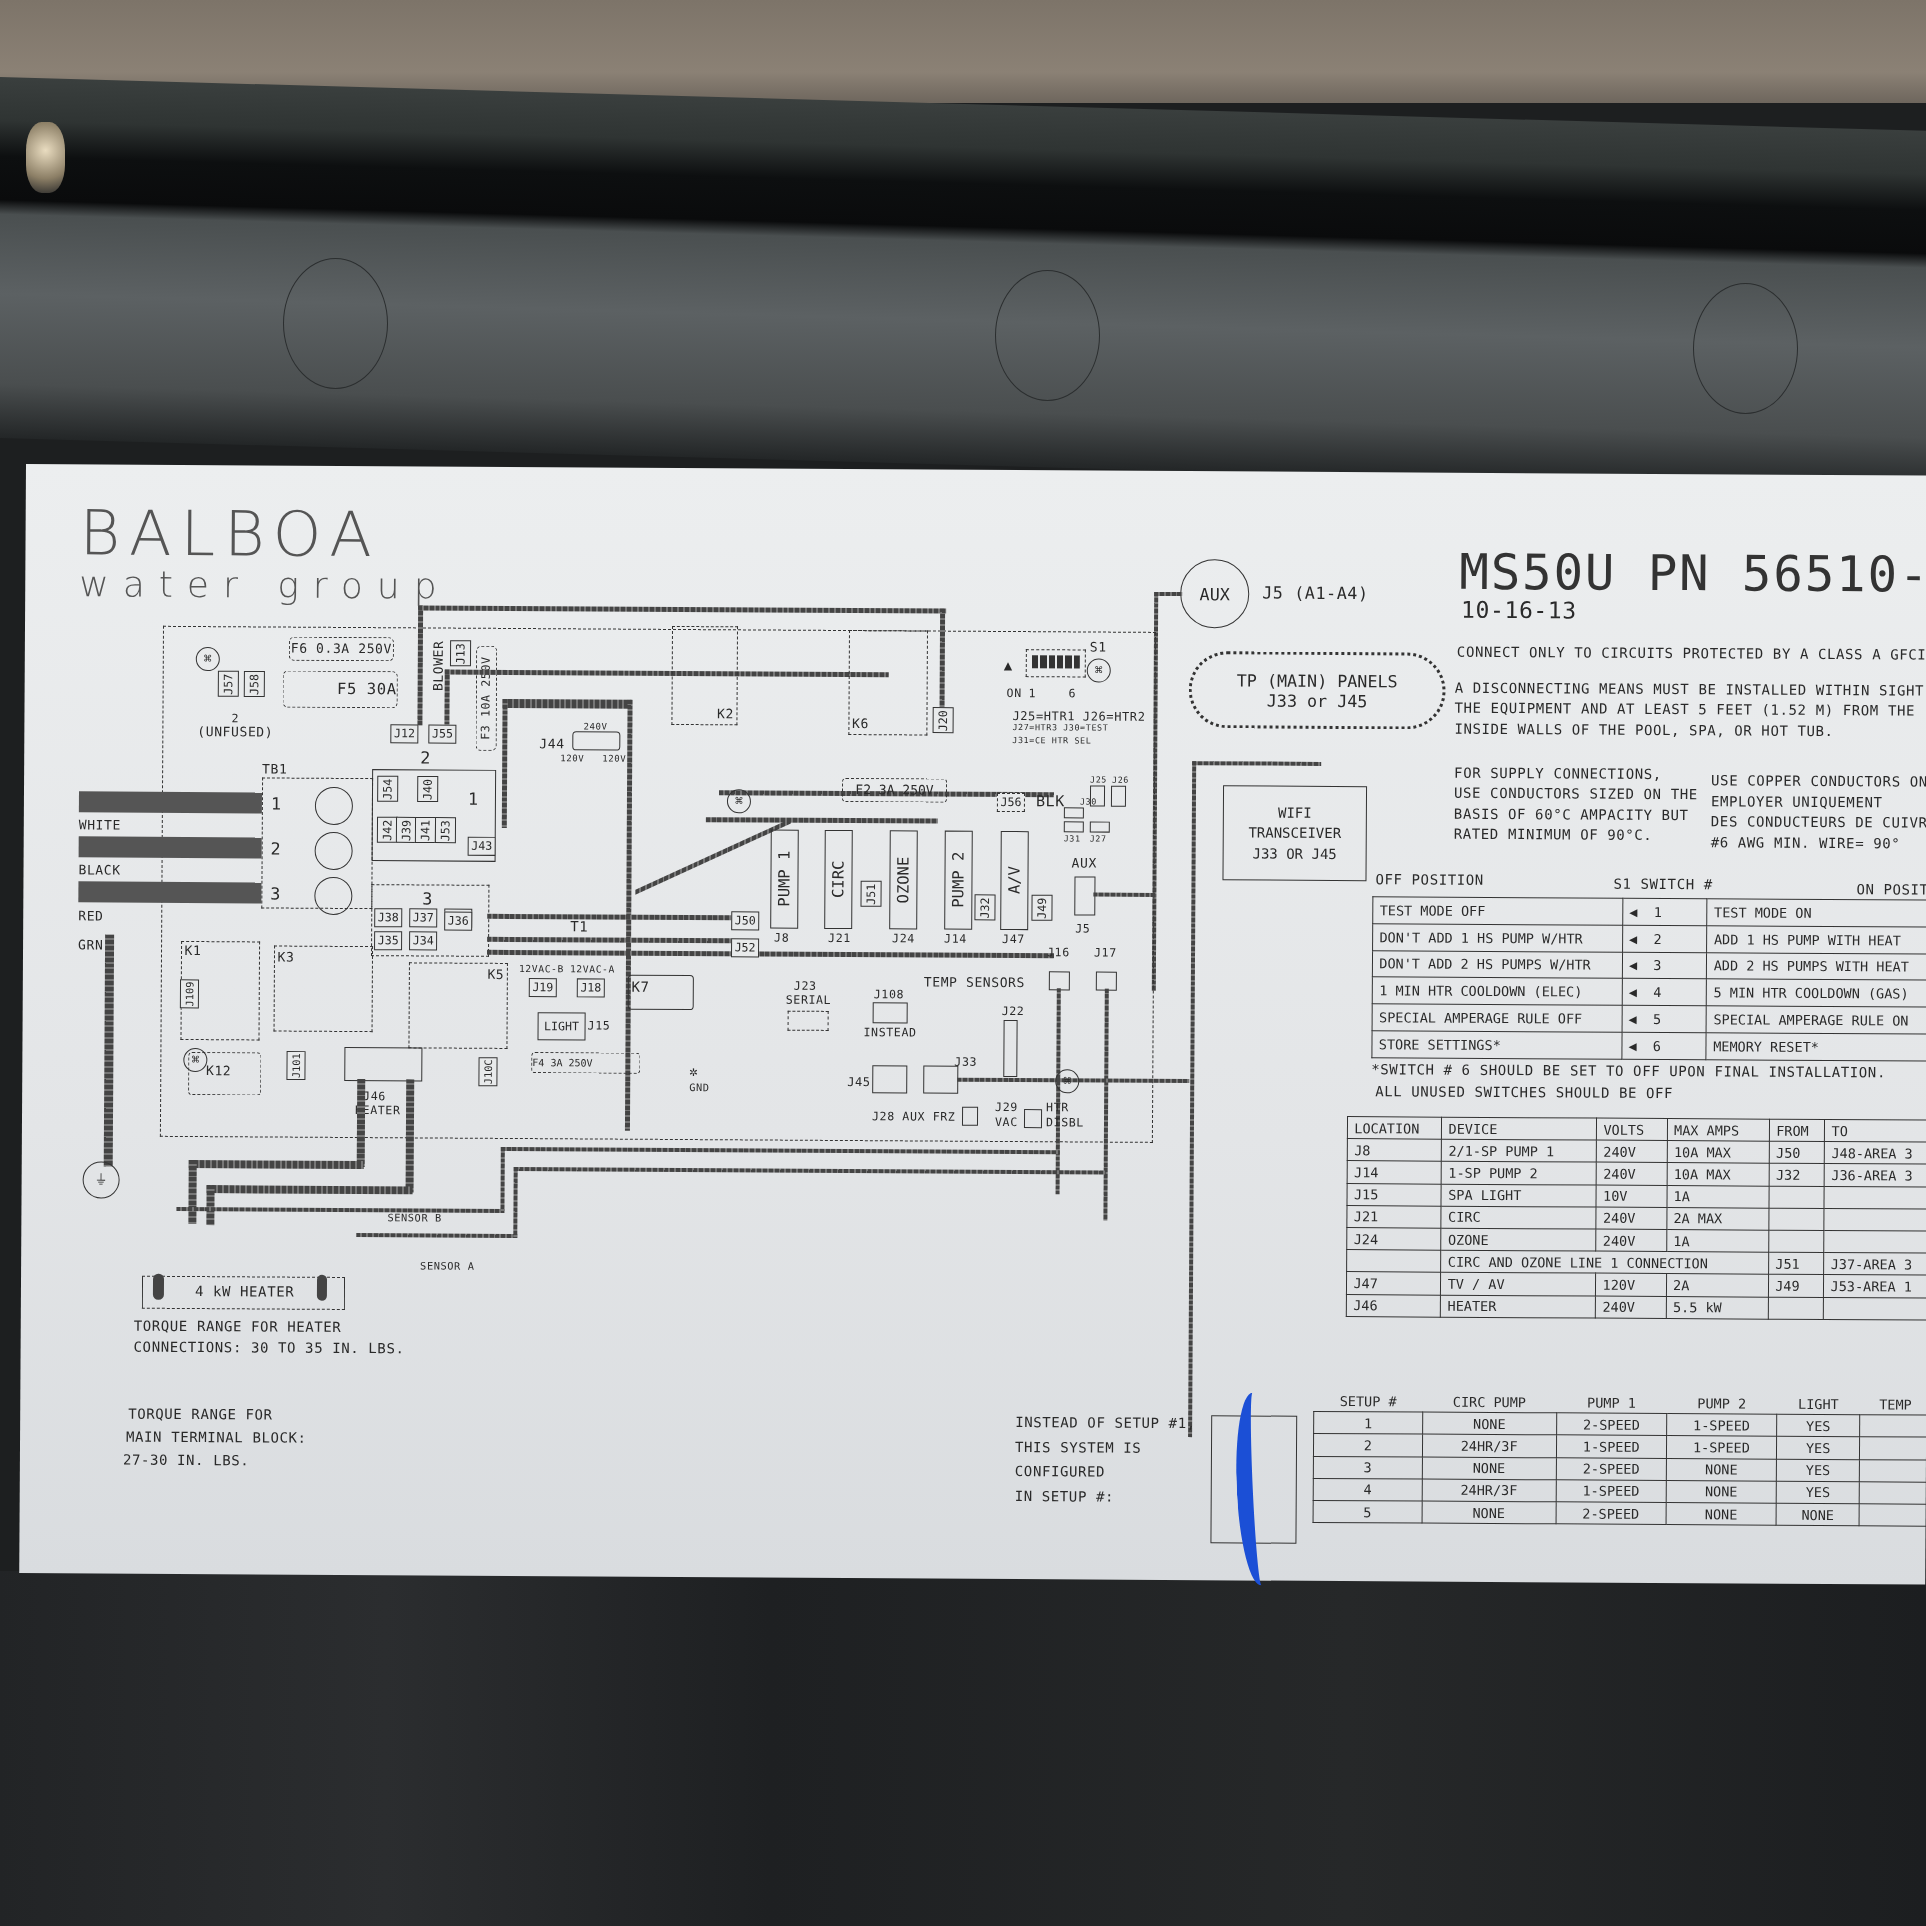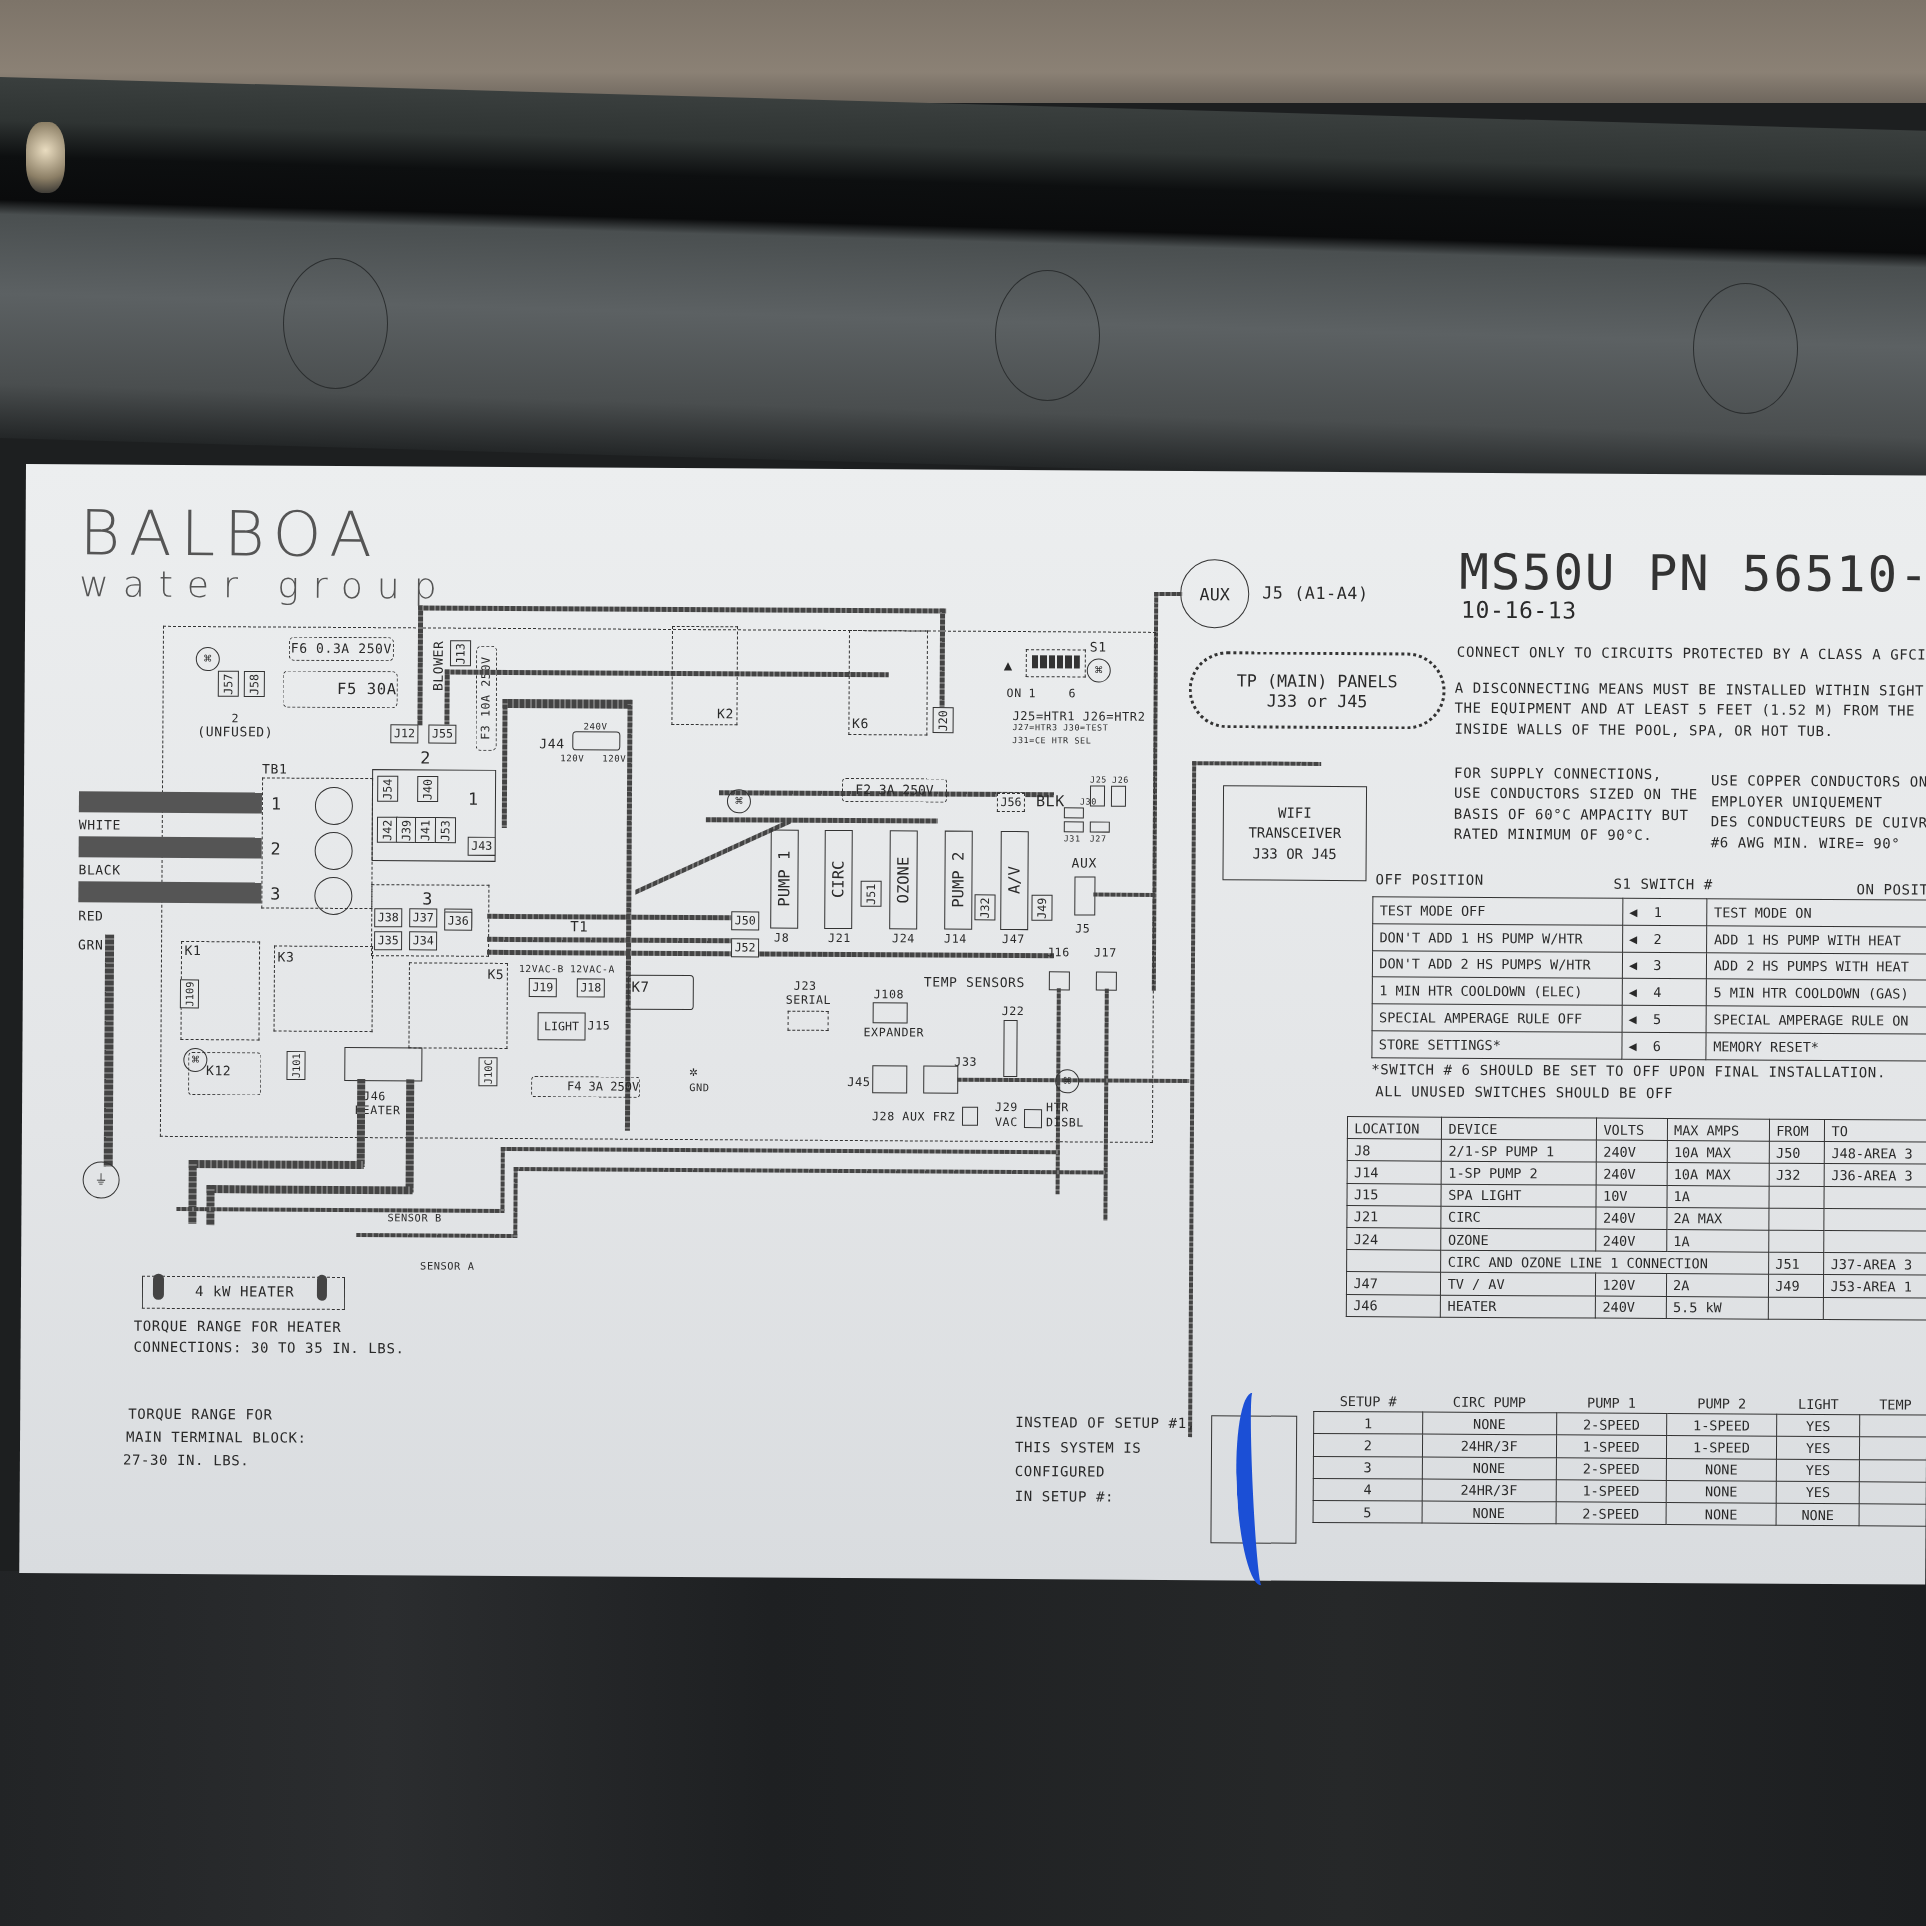--- a/index.html
+++ b/index.html
@@ -191,21 +191,21 @@
   <div class="box" style="left:322px;top:581px;width:76px;height:32px;border-width:1.3px"></div>
   <div class="t" style="left:341px;top:623px;font-size:11.6px">J46</div>
   <div class="t" style="left:333px;top:637px;font-size:11.6px">HEATER</div>
 
   <div class="t" style="left:496px;top:496px;font-size:9.7px">12VAC-B</div>
   <div class="t" style="left:547px;top:496px;font-size:9.7px">12VAC-A</div>
   <div class="j" style="left:506px;top:511px">J19</div>
   <div class="j" style="left:554px;top:511px">J18</div>
   <div class="box" style="left:515px;top:545px;width:46px;height:26px;border-width:1.3px;font-size:11.6px;text-align:center;line-height:26px">LIGHT</div>
   <div class="t" style="left:565px;top:551px;font-size:11.6px">J15</div>
-  <div class="dbox" style="left:509px;top:609px;width:107px;height:19.3px;border-radius:3.9px;font-size:12px;text-align:right;line-height:19.3px">F4 3A 250V</div>
+  <div class="dbox" style="left:509px;top:585px;width:107px;height:19.3px;border-radius:3.9px;font-size:10px;text-align:left;line-height:19.3px">F4 3A 250V</div>
 
   <div class="trace" style="left:464px;top:447px;width:245px;height:5.2px"></div>
   <div class="trace" style="left:464px;top:470px;width:245px;height:5.2px"></div>
   <div class="trace" style="left:464px;top:483px;width:567px;height:5.2px"></div>
   <div class="trace" style="left:612px;top:386px;width:155px;height:5.2px;transform:skewY(-25deg)"></div>
   <div class="trace" style="left:682px;top:349px;width:232px;height:5.2px"></div>
   <div class="trace" style="left:695px;top:322px;width:335px;height:5.2px"></div>
 
   <div class="dbox" style="left:818px;top:309px;width:103px;height:22px;border-radius:3.9px;font-size:13px;text-align:center;line-height:22px">F2 3A 250V</div>
   <div class="mount" style="left:703px;top:321px">⌘</div>
@@ -263,21 +263,21 @@
   <div class="box" style="left:1026px;top:501px;width:19.3px;height:16.7px;border-width:1.3px"></div>
   <div class="box" style="left:1073px;top:501px;width:19.3px;height:16.7px;border-width:1.3px"></div>
   <div class="vtrace" style="left:1034px;top:518px;width:3.9px;height:206px"></div>
   <div class="vtrace" style="left:1082px;top:518px;width:3.9px;height:232px"></div>
 
   <div class="t" style="left:771px;top:510px;font-size:11.6px">J23</div>
   <div class="t" style="left:763px;top:524px;font-size:11.6px">SERIAL</div>
   <div class="dbox" style="left:765px;top:542px;width:39px;height:18px"></div>
   <div class="t" style="left:851px;top:518px;font-size:11.6px">J108</div>
   <div class="box" style="left:850px;top:533px;width:33px;height:19.3px;border-width:1.3px"></div>
-  <div class="t" style="left:841px;top:556px;font-size:11.6px">EXPANDER</div>
+  <div class="t" style="left:841px;top:556px;font-size:11.6px">INSTEAD</div>
   <div class="t" style="left:979px;top:534px;font-size:11.6px">J22</div>
   <div class="box" style="left:981px;top:550px;width:11.6px;height:55px;border-width:1.3px"></div>
   <div class="t" style="left:932px;top:585px;font-size:11.6px">J33</div>
   <div class="box" style="left:901px;top:596px;width:33px;height:26px;border-width:1.3px"></div>
   <div class="t" style="left:825px;top:606px;font-size:12px">J45</div>
   <div class="box" style="left:850px;top:596px;width:33px;height:26px;border-width:1.3px"></div>
   <div class="trace" style="left:935px;top:608px;width:232px;height:3.9px"></div>
   <div class="mount" style="left:1033px;top:599px">⌘</div>
 
   <div class="t" style="left:667px;top:595px;font-size:14px">✲</div>

